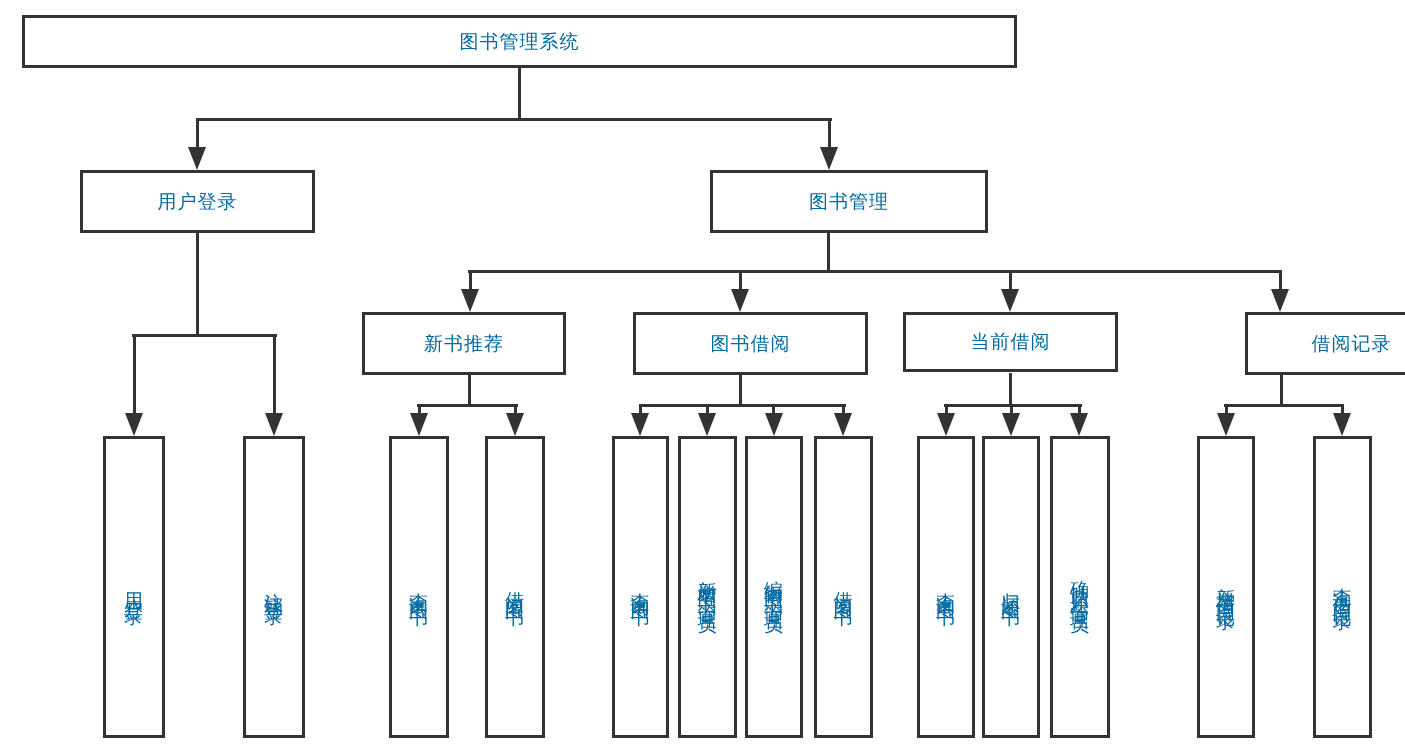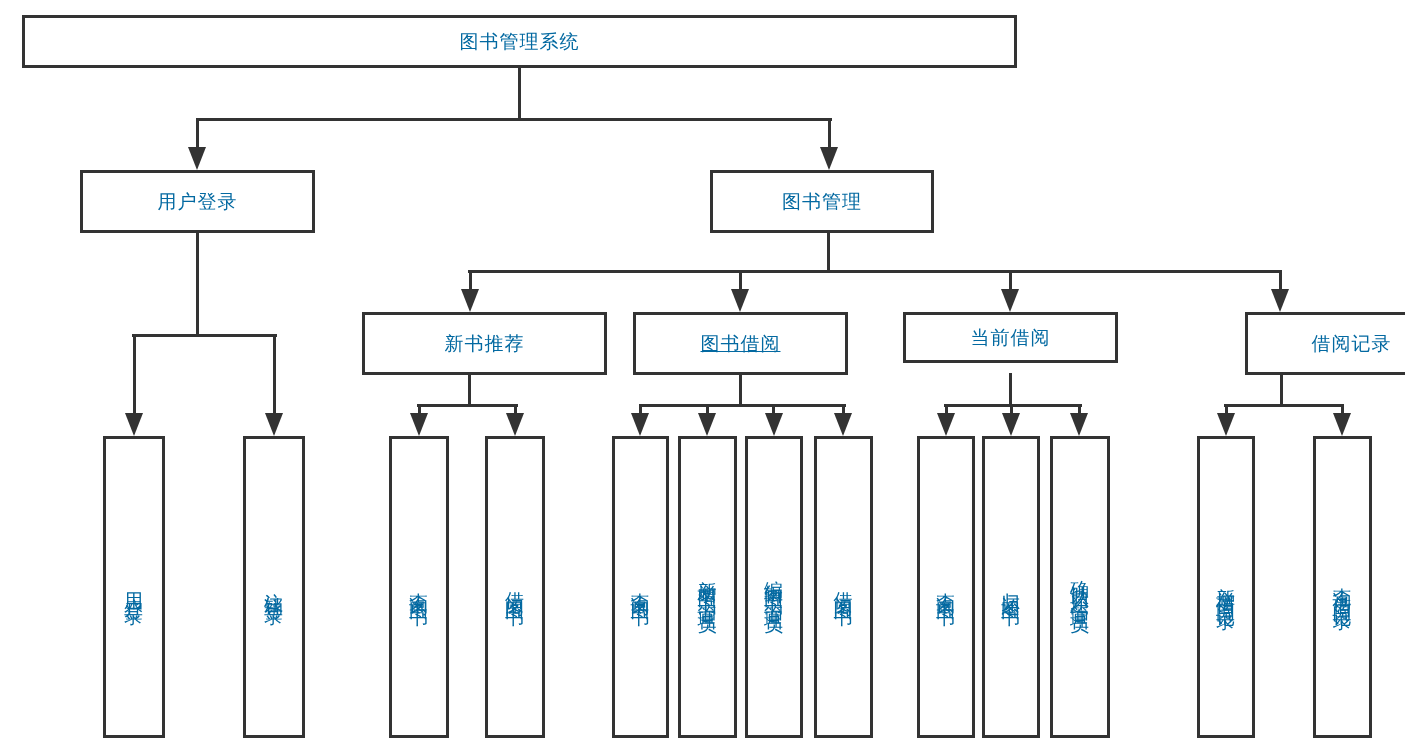--- a/index.html
+++ b/index.html
@@ -58,43 +58,43 @@
   <div class="node" style="left:22px;top:15px;width:995px;height:53px;">图书管理系统</div>
 
   <div class="vl" style="left:518px;top:66px;height:54px;"></div>
   <div class="hl" style="left:196px;top:118px;width:636px;"></div>
   <div class="stub" style="left:196px;top:118px;height:32px;"></div>
   <div class="ah" style="left:188px;top:147px;"></div>
   <div class="stub" style="left:828px;top:118px;height:32px;"></div>
   <div class="ah" style="left:820px;top:147px;"></div>
 
   <div class="node" style="left:80px;top:170px;width:235px;height:63px;">用户登录</div>
-  <div class="node" style="left:710px;top:170px;width:224px;height:63px;">图书管理</div>
+  <div class="node" style="left:710px;top:170px;width:278px;height:63px;">图书管理</div>
 
   <div class="vl" style="left:196px;top:231px;height:106px;"></div>
   <div class="hl" style="left:132px;top:334px;width:145px;"></div>
   <div class="stub" style="left:133px;top:334px;height:82px;"></div>
   <div class="ah" style="left:125px;top:413px;"></div>
   <div class="stub" style="left:273px;top:334px;height:82px;"></div>
   <div class="ah" style="left:265px;top:413px;"></div>
 
   <div class="vl" style="left:827px;top:231px;height:42px;"></div>
   <div class="hl" style="left:468px;top:270px;width:814px;"></div>
   <div class="stub" style="left:469px;top:270px;height:22px;"></div>
   <div class="ah" style="left:461px;top:289px;"></div>
   <div class="stub" style="left:739px;top:270px;height:22px;"></div>
   <div class="ah" style="left:731px;top:289px;"></div>
   <div class="stub" style="left:1009px;top:270px;height:22px;"></div>
   <div class="ah" style="left:1001px;top:289px;"></div>
   <div class="stub" style="left:1279px;top:270px;height:22px;"></div>
   <div class="ah" style="left:1271px;top:289px;"></div>
 
-  <div class="node" style="left:362px;top:312px;width:245px;height:63px;">新书推荐</div>
-  <div class="node" style="left:633px;top:312px;width:215px;height:63px;text-decoration:underline;">图书借阅</div>
-  <div class="node" style="left:903px;top:312px;width:215px;height:51px;">当前借阅</div>
+  <div class="node" style="left:362px;top:312px;width:204px;height:63px;">新书推荐</div>
+  <div class="node" style="left:633px;top:312px;width:235px;height:63px;">图书借阅</div>
+  <div class="node" style="left:903px;top:312px;width:215px;height:60px;">当前借阅</div>
   <div class="node" style="left:1245px;top:312px;width:213px;height:63px;">借阅记录</div>
 
   <div class="vl" style="left:468px;top:373px;height:33px;"></div>
   <div class="hl" style="left:417px;top:404px;width:101px;"></div>
   <div class="stub" style="left:418px;top:404px;height:12px;"></div>
   <div class="ah" style="left:410px;top:413px;"></div>
   <div class="stub" style="left:514px;top:404px;height:12px;"></div>
   <div class="ah" style="left:506px;top:413px;"></div>
 
   <div class="vl" style="left:739px;top:373px;height:33px;"></div>

